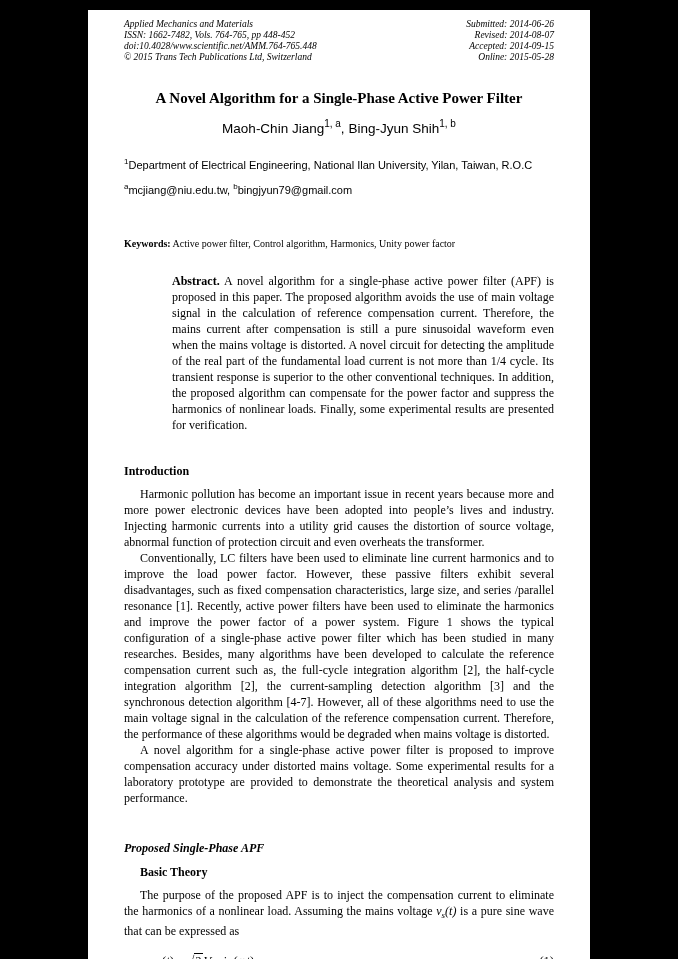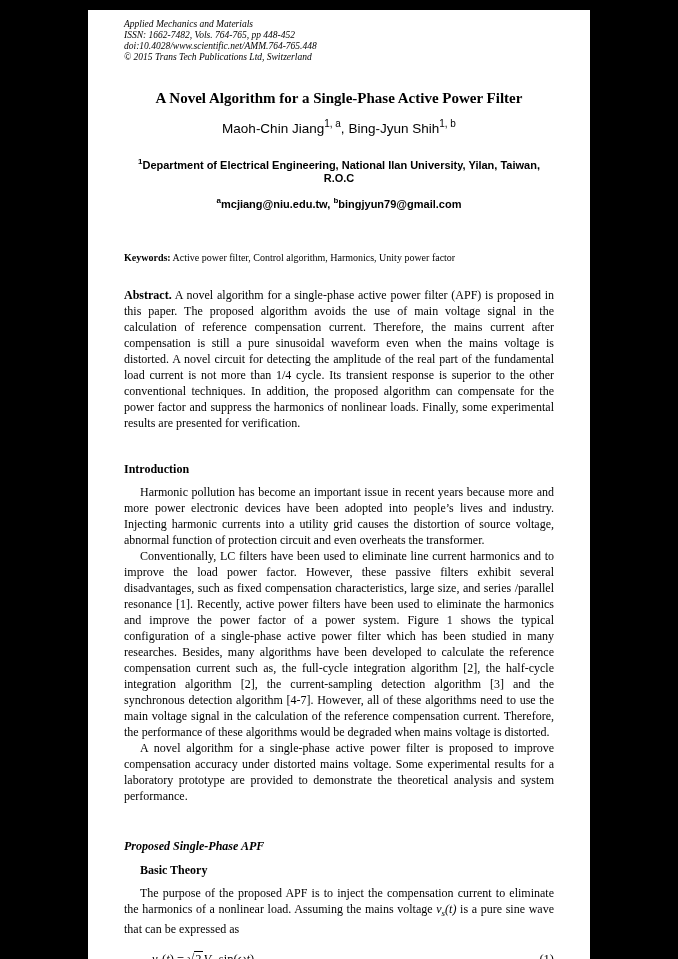--- a/index.html
+++ b/index.html
@@ -26,38 +26,38 @@
     font-weight: bold; font-size: 15px; text-align: center;
     margin-top: 26px; line-height: 19px;
   }
   .authors {
     font-family: "Liberation Sans", sans-serif;
     font-size: 13.5px; text-align: center; margin-top: 7px; line-height: 18px;
   }
   .authors sup { font-size: 10px; }
   .affiliation, .emails {
     font-family: "Liberation Sans", sans-serif;
-    font-size: 11px; text-align: center; line-height: 14px; font-weight: bold;
+    font-size: 11px; line-height: 14px;
   }
   .affiliation { margin-top: 17px; }
   .emails { margin-top: 9px; }
   .affiliation sup, .emails sup { font-size: 8px; }
   
   .keywords {
     font-family: Liberation Serif, serif;
     font-size: 10px; margin-top: 40px; line-height: 14px;
   }
   .keywords .kw-label { font-weight: bold; }
   
   .body-text {
     font-family: "Liberation Serif", serif;
     font-size: 12px; line-height: 16px; text-align: justify;
     margin: 0;
   }
-  .abstract { margin-top: 22px; }
+  .abstract { margin-top: 22px; margin-left: 48px; }
   .abstract .abs-label { font-weight: bold; }
   .section-heading {
     font-family: "Liberation Serif", serif;
     font-weight: bold; font-size: 12px; line-height: 16px;
     margin: 0;
   }
   .h-intro { margin-top: 30px; }
   .h-proposed { margin-top: 34px; font-style: italic; }
   .h-basic { margin-top: 8px; text-indent: 16px; }
   .indent { text-indent: 16px; }
@@ -90,20 +90,26 @@
 
 <div class="page">
 
   <div class="pub-header">
     <div class="col-left">
       <div>Applied Mechanics and Materials</div>
       <div>ISSN: 1662-7482, Vols. 764-765, pp 448-452</div>
       <div>doi:10.4028/www.scientific.net/AMM.764-765.448</div>
       <div>© 2015 Trans Tech Publications Ltd, Switzerland</div>
     </div>
+    <div class="col-right">
+      <div>Submitted: 2014-06-26</div>
+      <div>Revised: 2014-08-07</div>
+      <div>Accepted: 2014-09-15</div>
+      <div>Online: 2015-05-28</div>
+    </div>
   </div>
 
   <div class="paper-title">A Novel Algorithm for a Single-Phase Active Power Filter</div>
 
   <div class="authors"><span>Maoh-Chin Jiang</span><sup>1, a</sup><span>, </span><span>Bing-Jyun Shih</span><sup>1, b</sup></div>
 
   <div class="affiliation"><sup>1</sup><span>Department of Electrical Engineering, National Ilan University, Yilan, Taiwan, R.O.C</span></div>
 
   <div class="emails"><sup>a</sup><span>mcjiang@niu.edu.tw, </span><sup>b</sup><span>bingjyun79@gmail.com</span></div>
 

